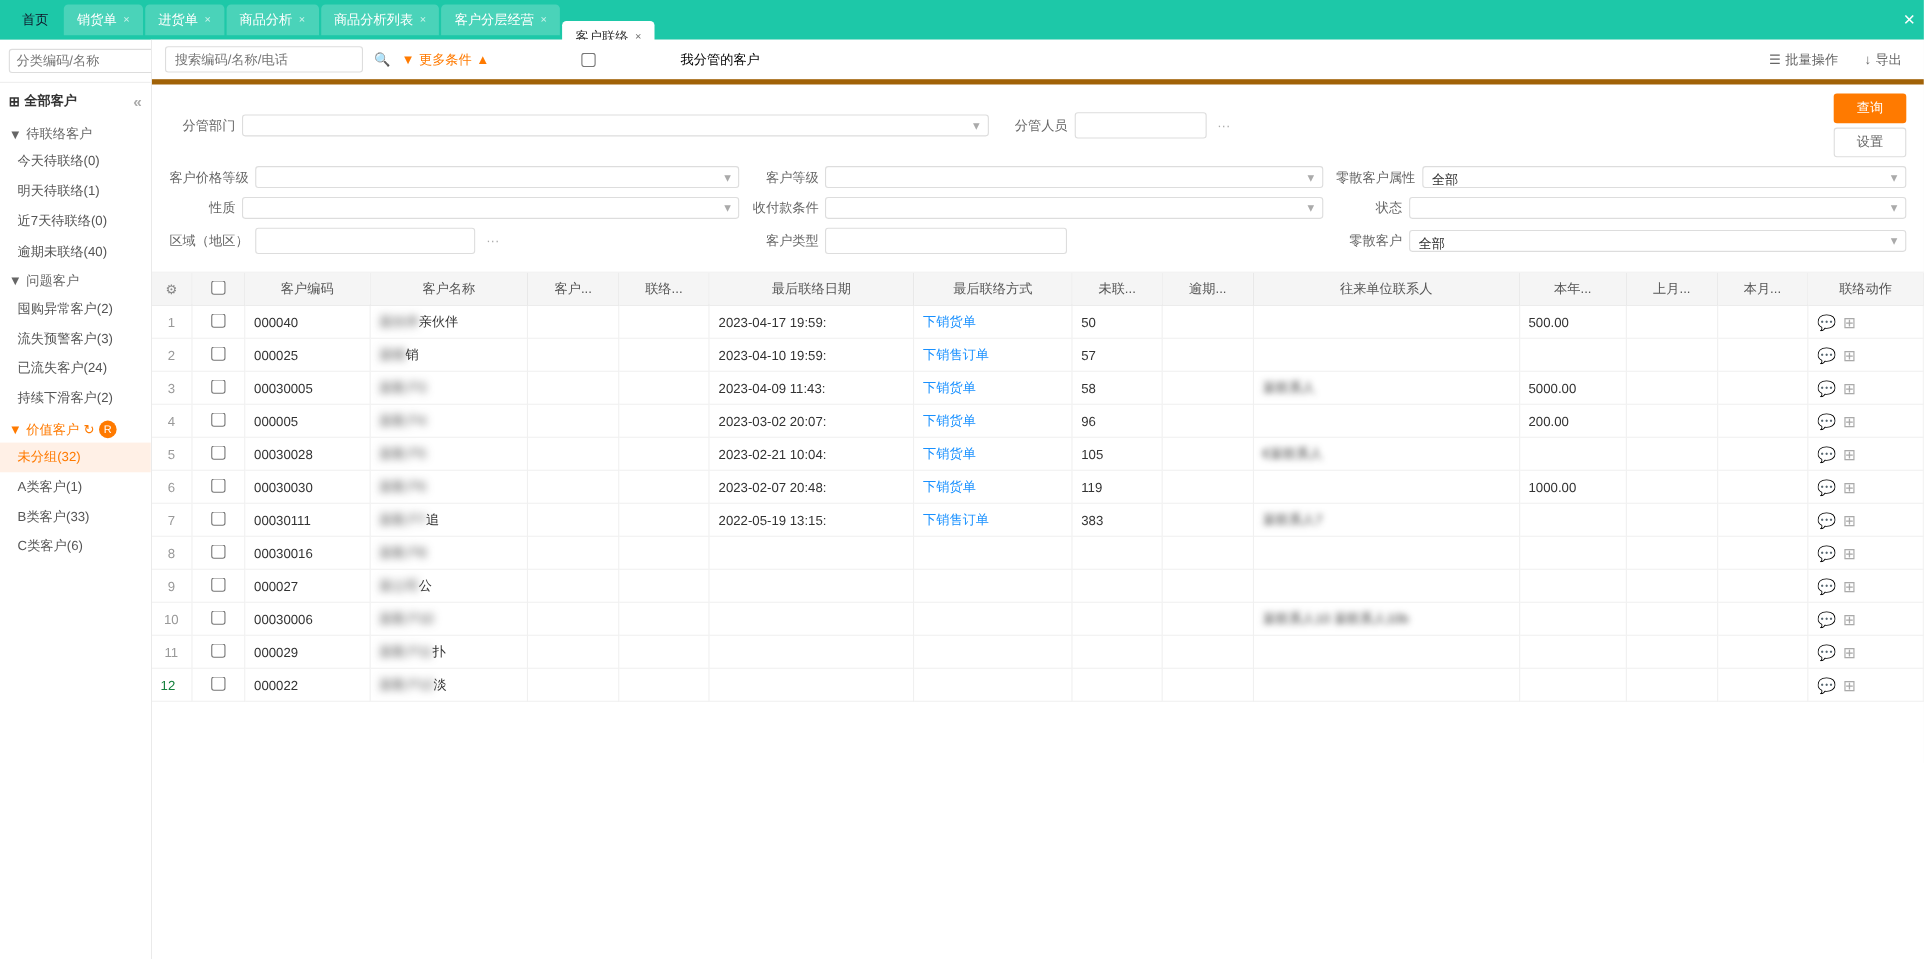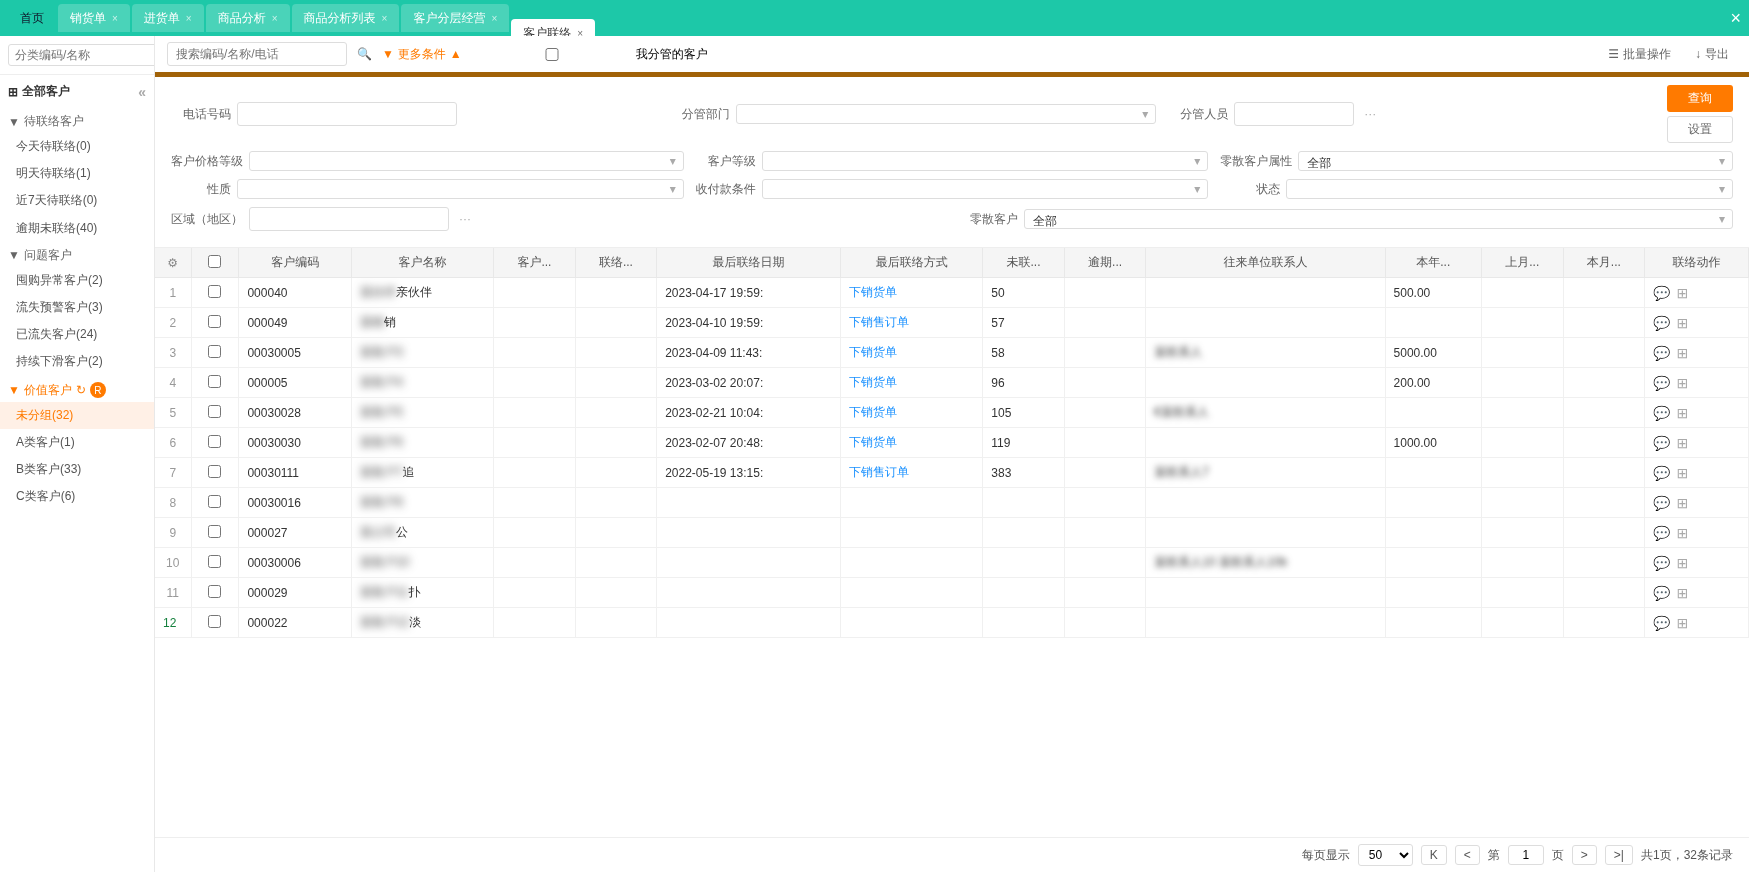--- a/index.html
+++ b/index.html
@@ -18,21 +18,21 @@
     .nav-tab.active { background: #fff; color: #333; margin-top: 30px; }
     .nav-tab.inactive { background: rgba(255,255,255,0.2); color: #fff; }
     .nav-tab .close-x { font-size: 10px; opacity: 0.7; }
     .top-nav-close { margin-left: auto; color: #fff; font-size: 18px; cursor: pointer; }
 
     
     .main-layout { display: flex; height: calc(100vh - 36px); }
 
     
     .sidebar {
-      width: 155px; background: #fff; border-right: 1px solid #e8e8e8;
+      width: 138px; background: #fff; border-right: 1px solid #e8e8e8;
       overflow-y: auto; flex-shrink: 0;
     }
     .sidebar-search {
       display: flex; align-items: center; padding: 8px; gap: 4px;
       border-bottom: 1px solid #eee;
     }
     .sidebar-search input {
       flex: 1; border: 1px solid #ddd; border-radius: 3px; padding: 3px 6px;
       font-size: 12px; outline: none;
     }
@@ -295,24 +295,20 @@
             <span>↓</span>
             <span>导出</span>
           </div>
         </div>
       </div>
 
       <div class="adv-filter">
 
         <div class="filter-row">
           <div class="filter-item">
-            <span class="filter-label">电话号码</span>
-            <input type="text" class="filter-input" style="max-width: 220px;">
-          </div>
-          <div class="filter-item">
             <span class="filter-label">分管部门</span>
             <div class="filter-select-wrap">
               <select class="filter-select-inner">
                 <option value=""></option>
               </select>
               <span class="chevron-down">▾</span>
             </div>
           </div>
           <div class="filter-item">
             <span class="filter-label">分管人员</span>
@@ -385,20 +381,24 @@
           </div>
         </div>
 
         <div class="filter-row">
           <div class="filter-item">
             <span class="filter-label">区域（地区）</span>
             <input type="text" class="filter-input" style="max-width: 200px;">
             <span class="filter-ellipsis">···</span>
           </div>
           <div class="filter-item">
+            <span class="filter-label">客户类型</span>
+            <input type="text" class="filter-input" style="max-width: 220px;">
+          </div>
+          <div class="filter-item">
             <span class="filter-label">零散客户</span>
             <div class="filter-select-wrap">
               <select class="filter-select-inner">
                 <option value="all">全部</option>
               </select>
               <span class="chevron-down">▾</span>
             </div>
           </div>
         </div>
       </div>
@@ -475,21 +475,21 @@
     <td>
       <div class="cell-action">
         <span class="action-icon">💬</span>
         <span class="action-icon">⊞</span>
       </div>
     </td>
   </tr>
               <tr>
     <td style="text-align:center;color:#999;">2</td>
     <td style="text-align:center;"><input type="checkbox" style=""></td>
-    <td>000049</td>
+    <td>000025</td>
     <td style="max-width:120px;overflow:hidden;">
       <span style="filter:blur(4px);user-select:none;">某销</span><span>销</span>
     </td>
     <td></td>
     <td></td>
     <td>2023-04-10 19:59:</td>
     <td><a class="link-text">下销售订单</a></td>
     <td>57</td>
     <td></td>
     <td><span style=""></span></td>
@@ -740,30 +740,15 @@
       <div class="cell-action">
         <span class="action-icon">💬</span>
         <span class="action-icon">⊞</span>
       </div>
     </td>
   </tr>
             </tbody>
         </table>
       </div>
 
-      <div class="table-footer">
-        <span>每页显示</span>
-        <select class="per-page-select">
-          <option value="50">50</option>
-          <option value="100">100</option>
-        </select>
-        <button class="page-btn">K</button>
-        <button class="page-btn">&lt;</button>
-        <span>第</span>
-        <input type="text" class="page-input" value="1" style="">
-        <span>页</span>
-        <button class="page-btn">&gt;</button>
-        <button class="page-btn">&gt;|</button>
-        <span>共1页，32条记录</span>
-      </div>
     </div>
   </div>
 </div>
 
 </body></html>

